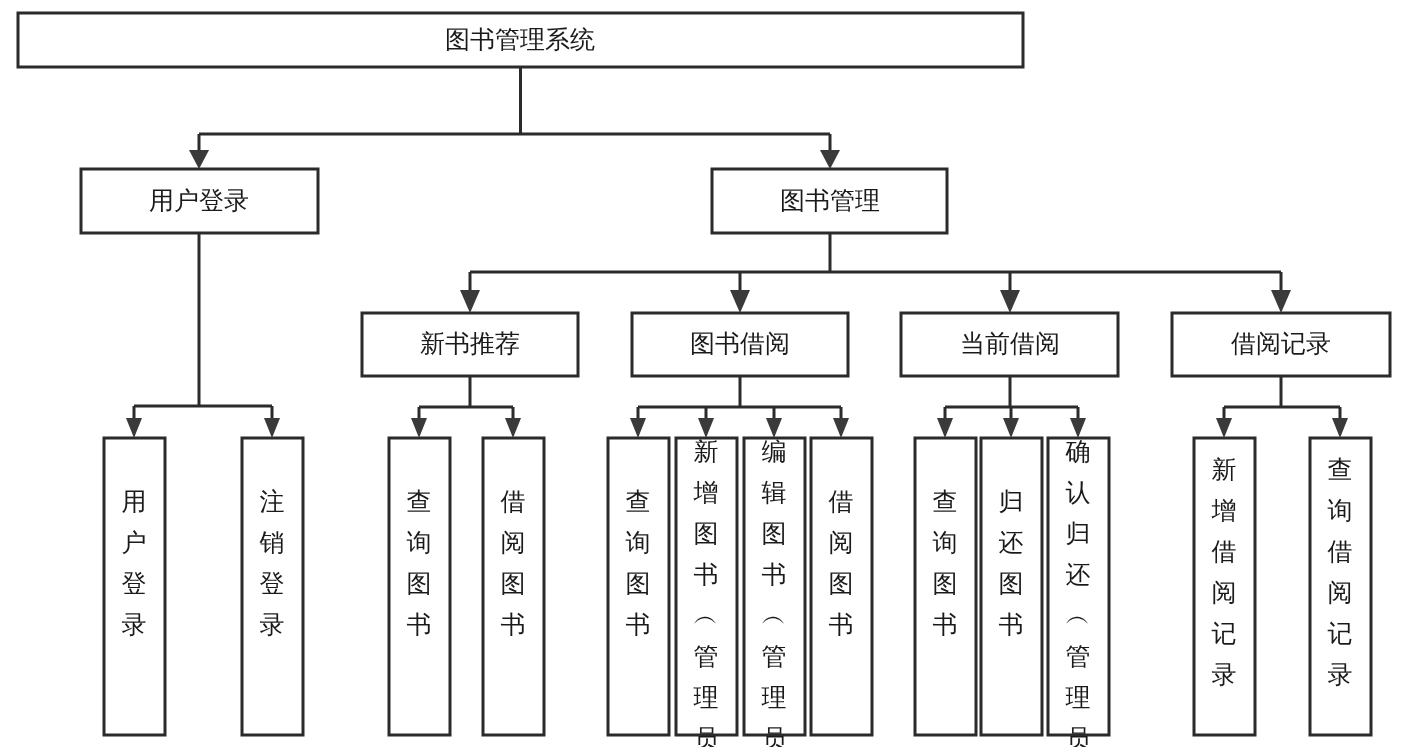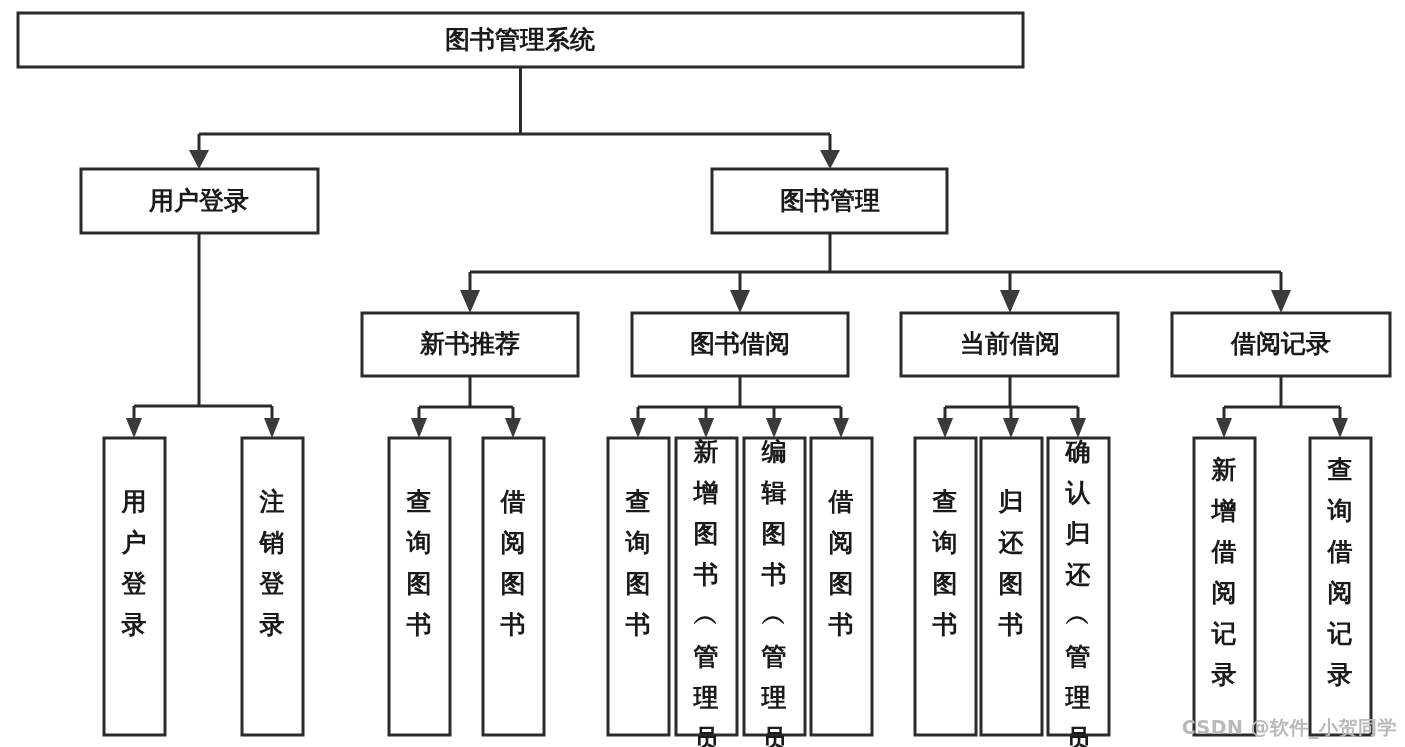--- a/index.html
+++ b/index.html
@@ -12,21 +12,20 @@
     width: 1405px;
     height: 747px;
     font-family: "DejaVu Sans", "Liberation Sans", sans-serif;
     overflow: hidden;
   }
   #diagram-root {
     position: relative;
     width: 1405px;
     height: 747px;
     background: #ffffff;
-    font-weight: bold;
   }
   svg.diagram-canvas {
     position: absolute;
     top: 0;
     left: 0;
     width: 1405px;
     height: 747px;
   }
   .node-box {
     fill: #ffffff;
@@ -238,15 +237,14 @@
       <rect class="node-box" x="1194" y="438" width="61" height="297"></rect>
       <text class="node-label-vertical" x="1224" y="478"><tspan x="1224" y="478">新</tspan><tspan x="1224" y="519">增</tspan><tspan x="1224" y="560">借</tspan><tspan x="1224" y="601">阅</tspan><tspan x="1224" y="642">记</tspan><tspan x="1224" y="683">录</tspan></text>
     </g>
     <g>
       <rect class="node-box" x="1310" y="438" width="61" height="297"></rect>
       <text class="node-label-vertical" x="1340" y="478"><tspan x="1340" y="478">查</tspan><tspan x="1340" y="519">询</tspan><tspan x="1340" y="560">借</tspan><tspan x="1340" y="601">阅</tspan><tspan x="1340" y="642">记</tspan><tspan x="1340" y="683">录</tspan></text>
     </g>
 
   </svg>
 
-  <div class="watermark-text">CSDN @软件_小贺同学</div>
 
 </div>
 
 </body></html>

